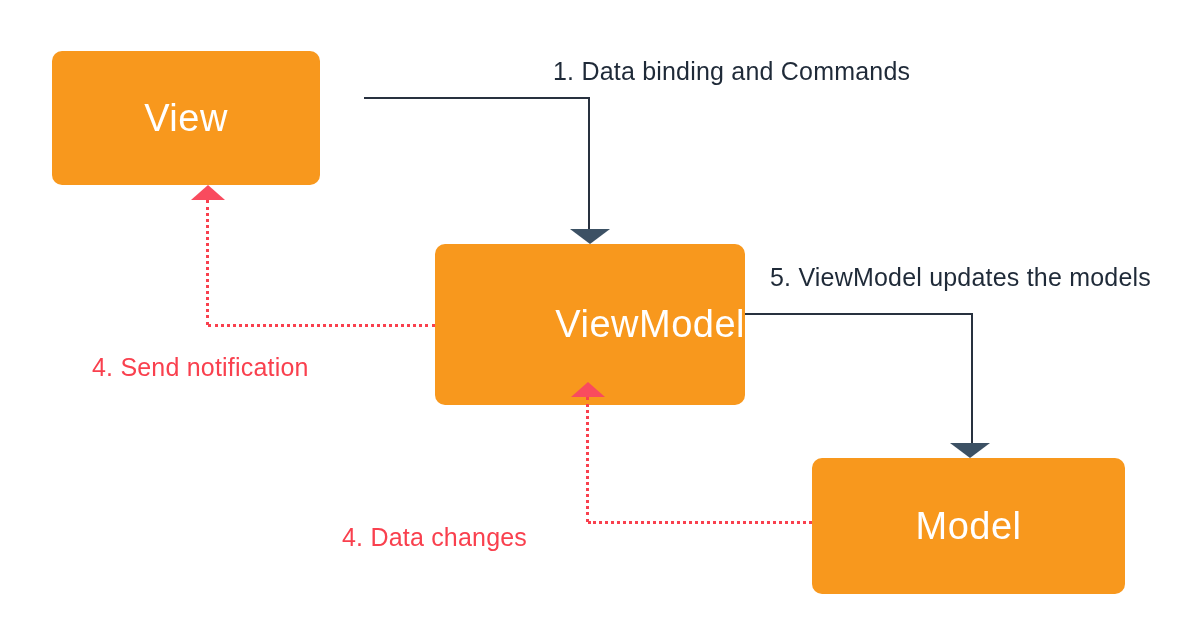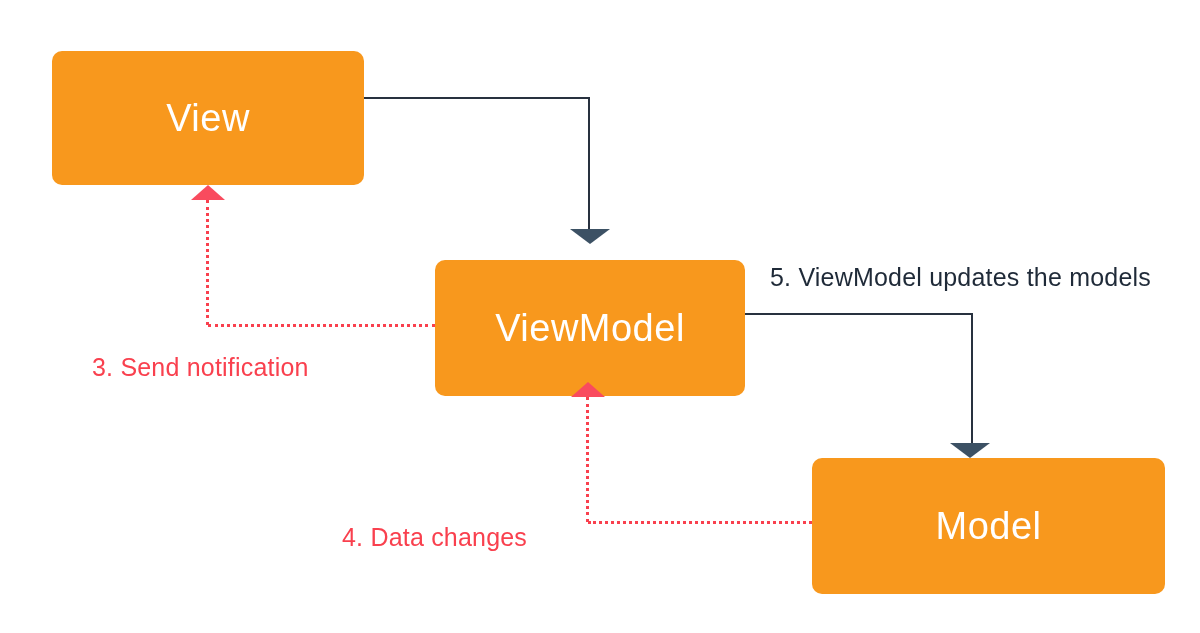--- a/index.html
+++ b/index.html
@@ -23,23 +23,23 @@
     display: flex;
     align-items: center;
     justify-content: center;
   }
   .node span {
     color: #ffffff;
     font-size: 38px;
     font-weight: 300;
     letter-spacing: 0.5px;
   }
-  .node-view      { left: 52px;  top: 51px;  width: 312px; height: 134px; }
-  .node-viewmodel { left: 435px; top: 260px; width: 310px; height: 136px; }
-  .node-model     { left: 812px; top: 458px; width: 353px; height: 136px; }
+  .node-view      { left: 52px;  top: 51px;  width: 268px; height: 134px; }
+  .node-viewmodel { left: 435px; top: 244px; width: 310px; height: 161px; justify-content: flex-end; }
+  .node-model     { left: 812px; top: 458px; width: 313px; height: 136px; }
 
   
   .line { position: absolute; }
   .h-solid  { border-top: 2px solid #28313f; height: 0; }
   .v-solid  { border-left: 2px solid #28313f; width: 0; }
   .h-dotted { border-top: 3px dotted #f9404e; height: 0; }
   .v-dotted { border-left: 3px dotted #f9404e; width: 0; }
 
   .e1-h { left: 364px; top: 97px;  width: 226px; }
   .e1-v { left: 588px; top: 97px;  height: 132px; }
@@ -93,29 +93,30 @@
   <div class="node node-viewmodel">
     <span>ViewModel</span>
   </div>
   <div class="node node-model">
     <span>Model</span>
   </div>
 
   <div class="line h-solid e1-h"></div>
   <div class="line v-solid e1-v"></div>
   <div class="arrow arrow-down e1-a"></div>
+  <div class="edge-label label-dark l1">1. Data binding and Commands</div>
 
   <div class="line h-solid e2-h"></div>
   <div class="line v-solid e2-v"></div>
   <div class="arrow arrow-down e2-a"></div>
   <div class="edge-label label-dark l2">5. ViewModel updates the models</div>
 
   <div class="line h-dotted e3-h"></div>
   <div class="line v-dotted e3-v"></div>
   <div class="arrow arrow-up e3-a"></div>
   <div class="edge-label label-red l3">4. Data changes</div>
 
   <div class="line h-dotted e4-h"></div>
   <div class="line v-dotted e4-v"></div>
   <div class="arrow arrow-up e4-a"></div>
-  <div class="edge-label label-red l4">3. Send notification</div>
+  <div class="edge-label label-red l4">4. Send notification</div>
 
 </div>
 
 </body></html>

